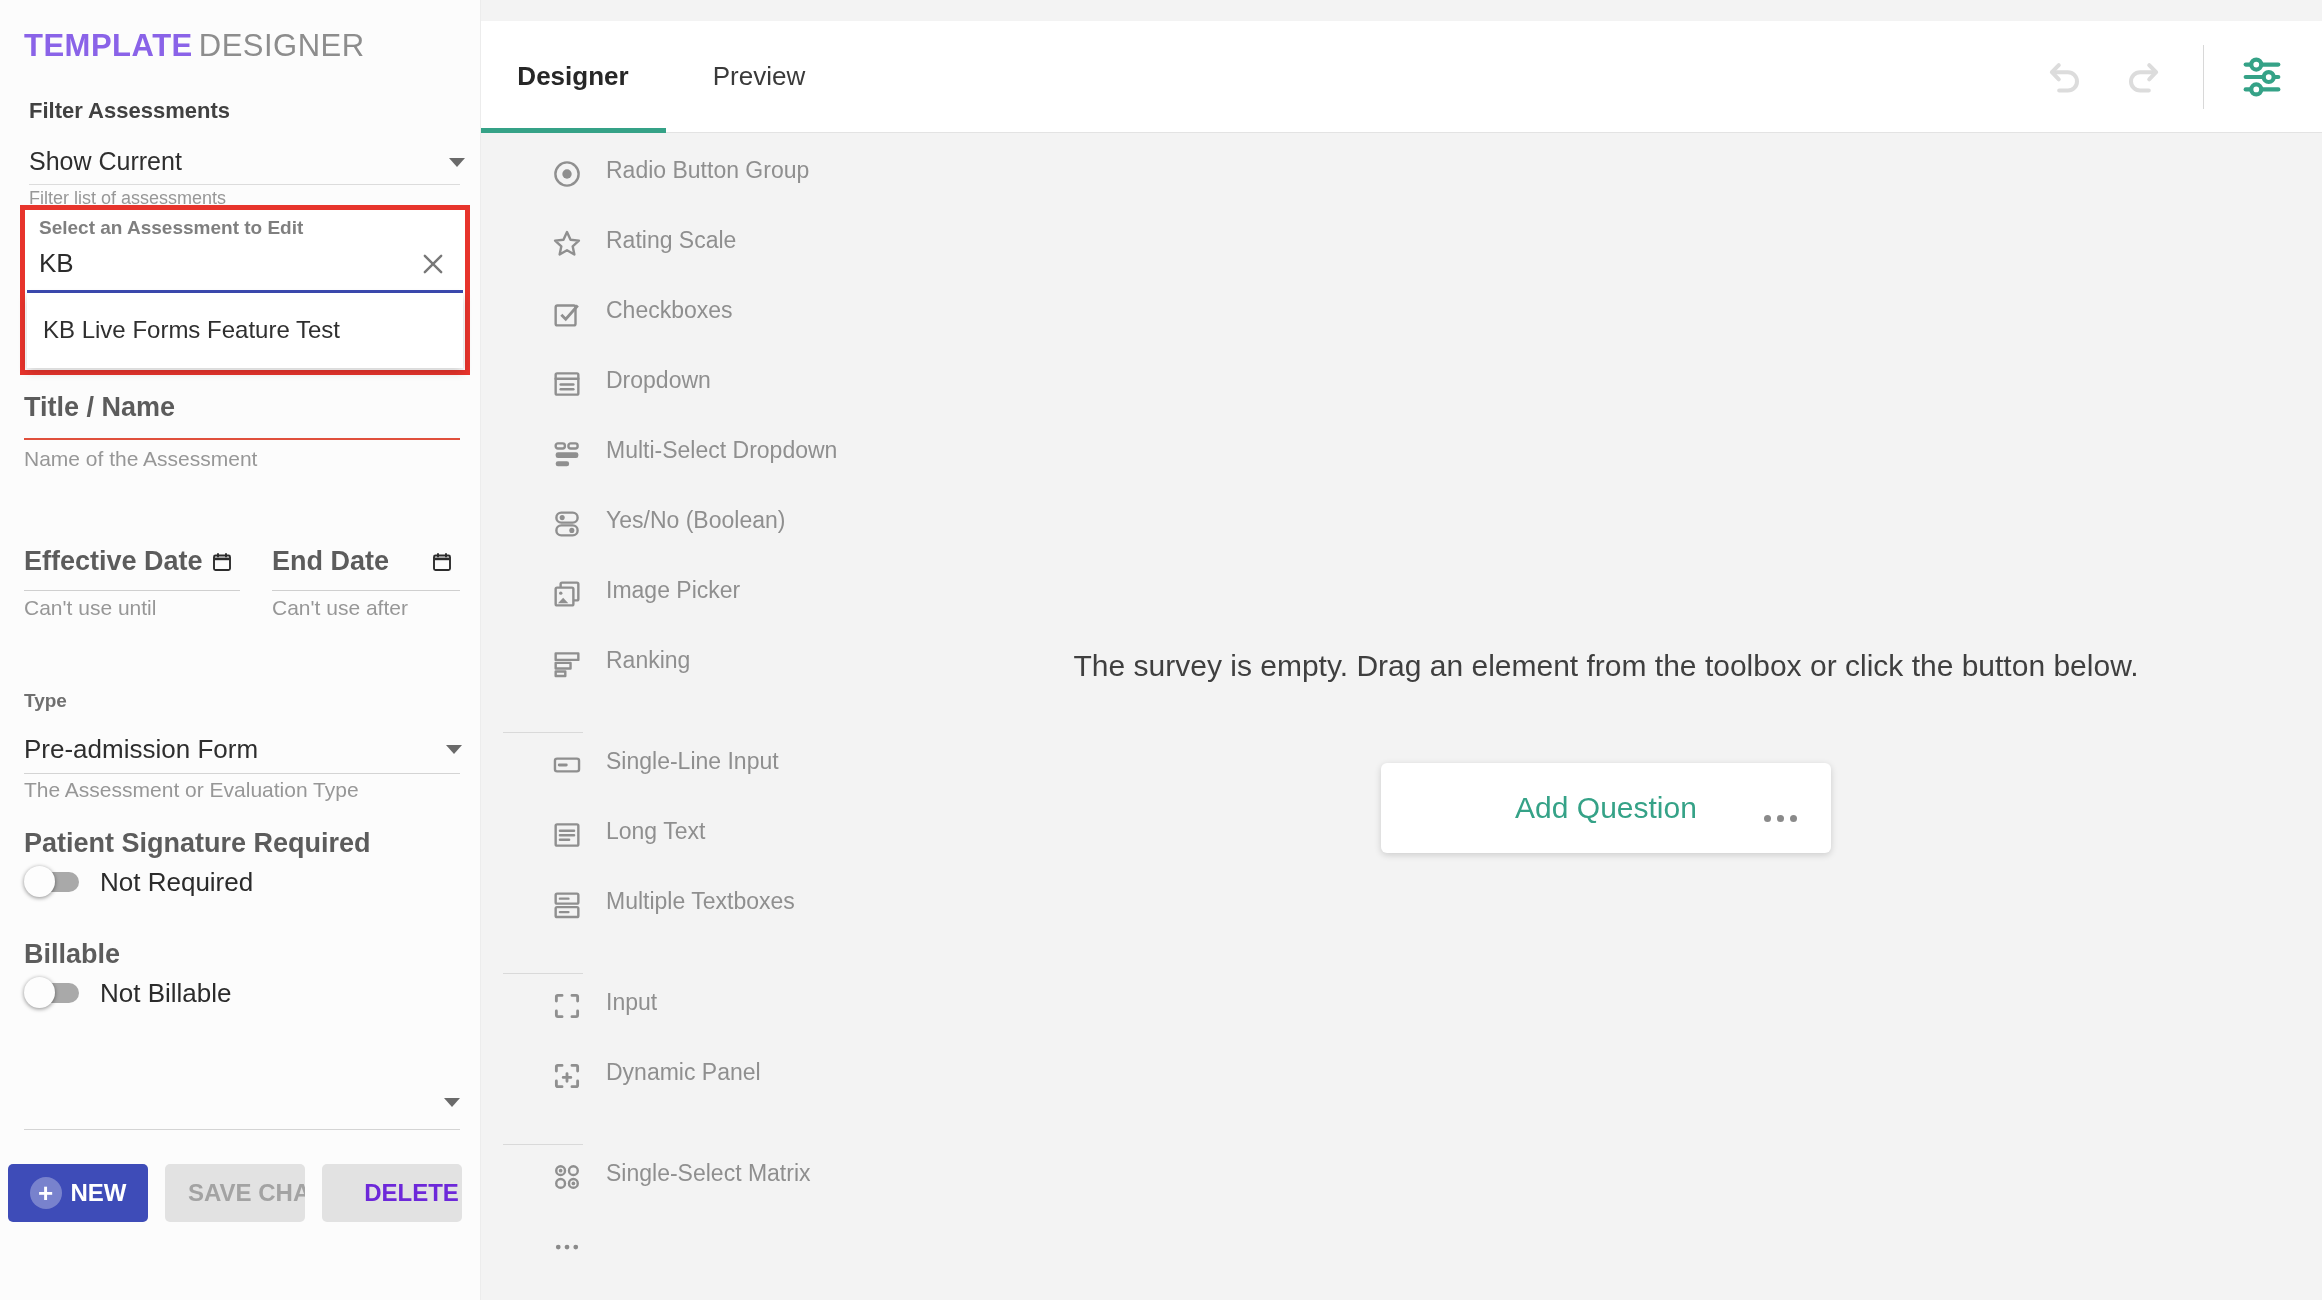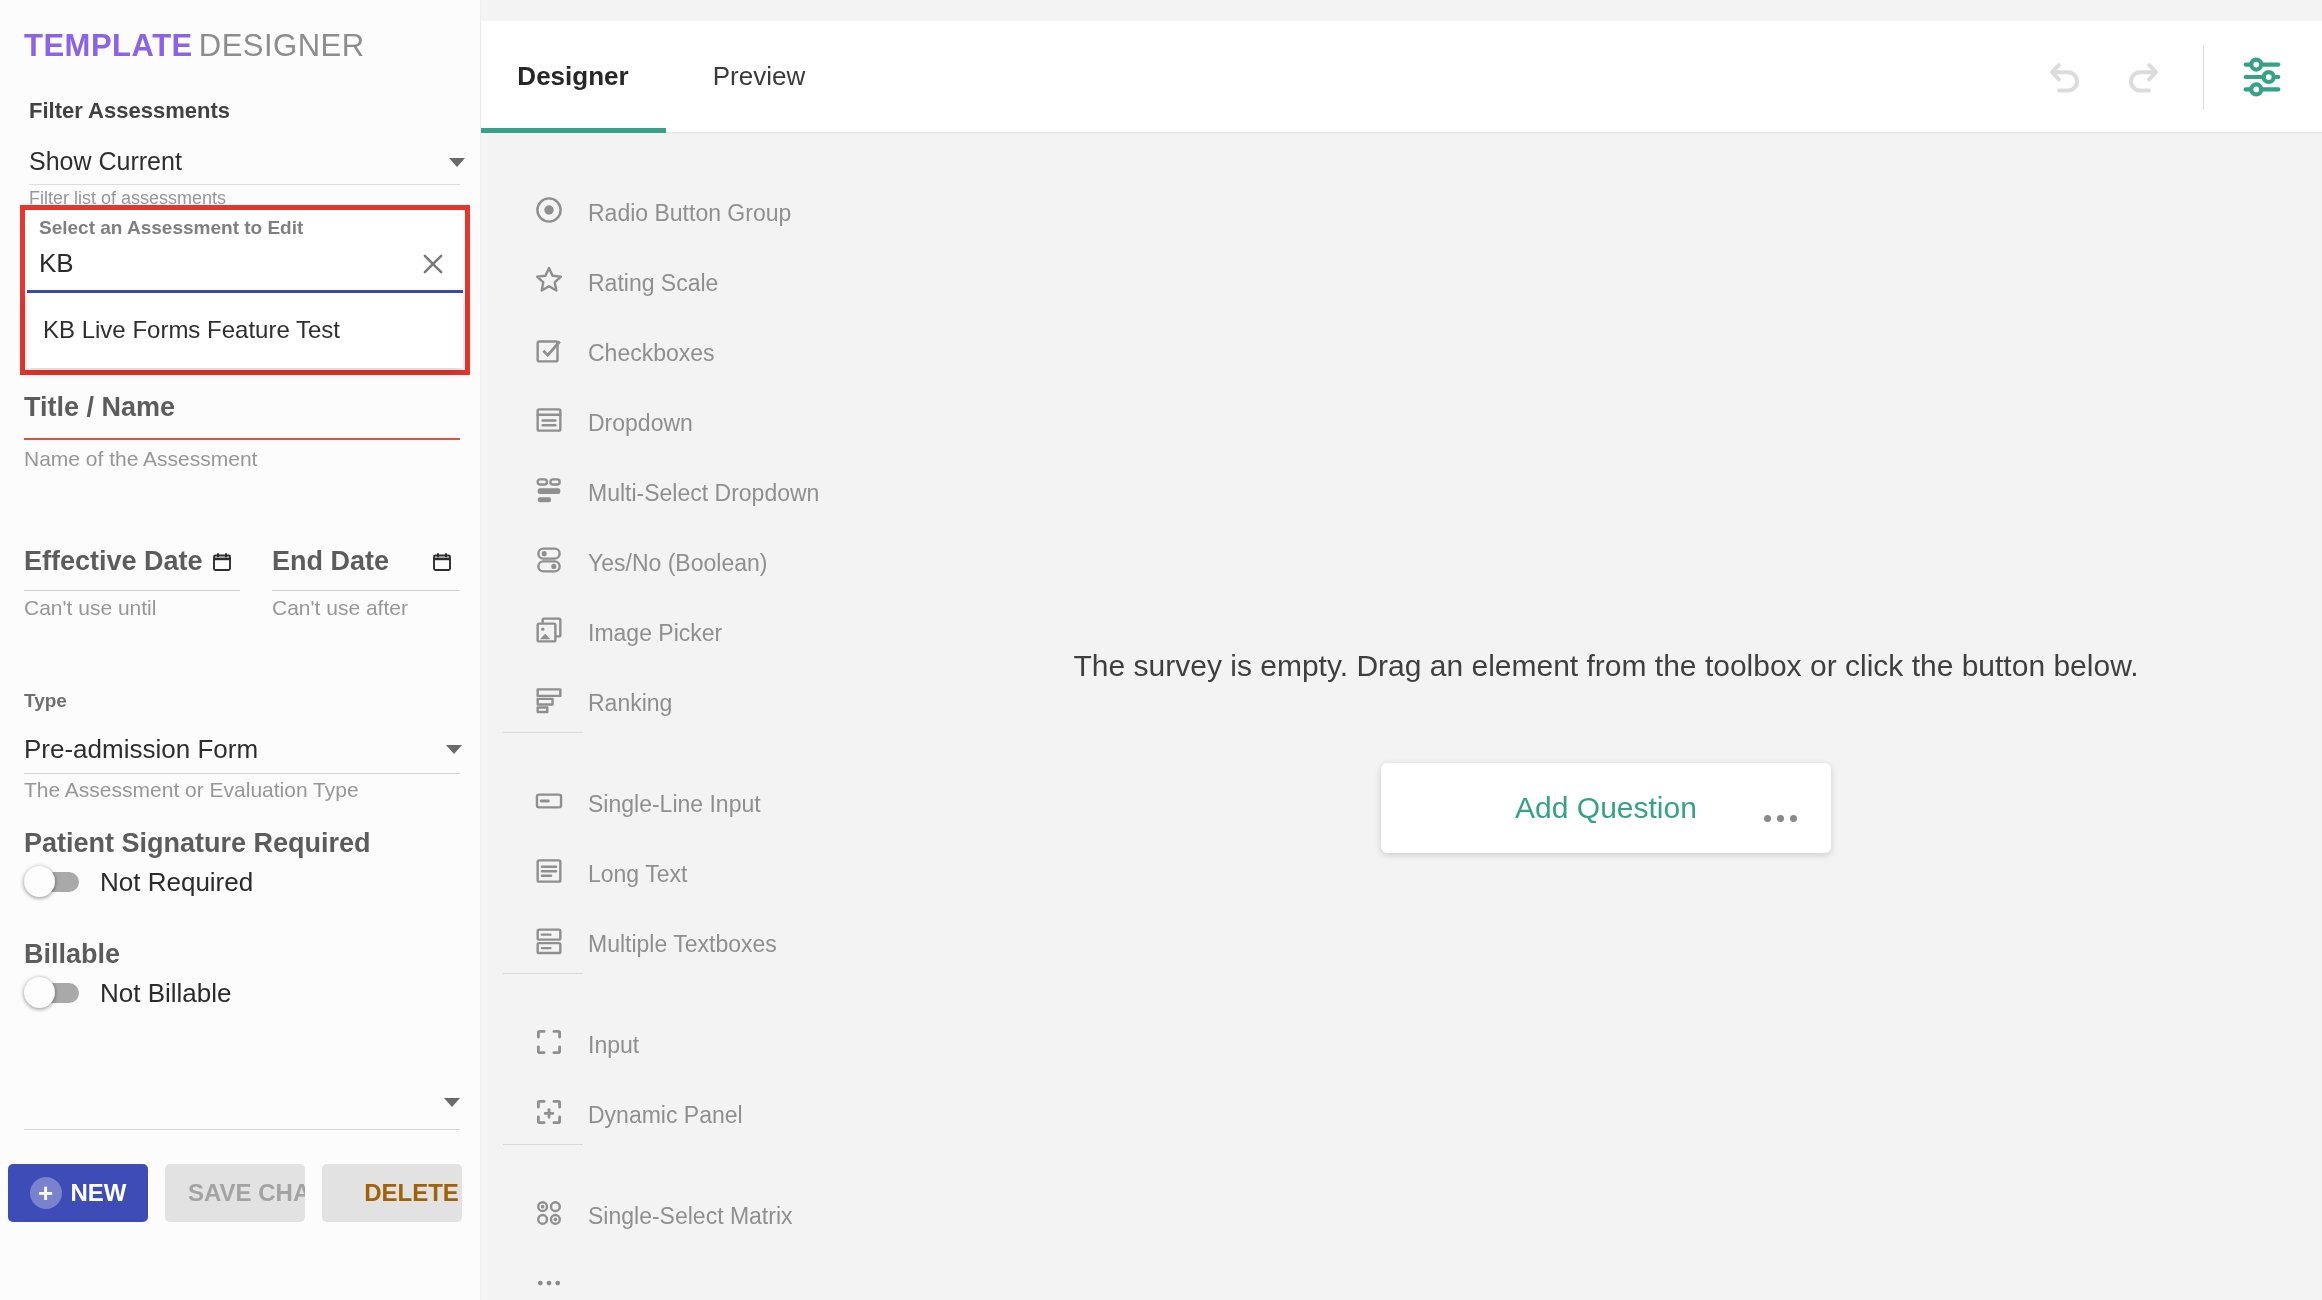--- a/index.html
+++ b/index.html
@@ -46,33 +46,33 @@
   .toggle .track{position:absolute;left:7px;top:6px;width:48px;height:20px;border-radius:10px;background:#a9a9a9;}
   .toggle .knob{position:absolute;left:0;top:0;width:31px;height:31px;border-radius:50%;background:#fdfdfd;box-shadow:0 1px 4px rgba(0,0,0,.45);}
   .toggle-row{position:absolute;left:24px;display:flex;align-items:center;gap:18px;}
   .toggle-state{font-size:26px;color:#2b2b2b;}
   
   .btn-row{position:absolute;left:8px;top:1164px;display:flex;gap:17px;}
   .btn{width:140px;height:58px;border:none;border-radius:5px;display:flex;align-items:center;justify-content:center;gap:9px;font-size:24px;font-weight:bold;font-family:"Liberation Sans",sans-serif;cursor:pointer;}
   .btn-new{background:var(--indigo,#3e4cb8);color:#fff;}
   .plus-circle{width:32px;height:32px;border-radius:50%;background:rgba(255,255,255,.30);color:#fff;font-size:26px;font-weight:bold;line-height:32px;text-align:center;flex:0 0 auto;}
   .btn-save{background:#e2e2e2;color:#a3a3a3;justify-content:flex-start;padding-left:14px;overflow:hidden;white-space:nowrap;}
-  .btn-delete{background:#e2e2e2;color:#a16207;gap:39px;}
+  .btn-delete{background:#e2e2e2;color:#6d28d9;gap:39px;}
   
   #main{position:absolute;left:480px;top:0;right:0;bottom:0;background:#f3f3f3;}
   .tabbar{position:absolute;left:0;right:0;top:21px;height:111px;background:#ffffff;border-bottom:1px solid #e3e3e3;display:flex;align-items:stretch;}
   .tab{width:186px;display:flex;align-items:center;justify-content:center;font-size:26px;color:#3a3a3a;position:relative;cursor:pointer;}
   .tab.active{font-weight:bold;color:#272727;}
   .tab.active::after{content:"";position:absolute;left:0;right:0;bottom:-1px;height:5px;background:var(--accent,#35a287);}
   .tab-controls{margin-left:auto;display:flex;align-items:center;padding-right:36px;gap:34px;}
   .vdivider{width:1px;height:64px;background:#d8d8d8;}
   .icon-btn{width:48px;height:48px;display:flex;align-items:center;justify-content:center;cursor:pointer;}
   
   .toolbox{position:absolute;left:0;top:133px;width:330px;bottom:0;padding-top:24px;box-sizing:border-box;}
-  .tb-item{height:70px;display:flex;align-items:flex-end;gap:22px;padding-left:52px;cursor:grab;}
+  .tb-item{height:70px;display:flex;align-items:flex-start;gap:22px;padding-left:70px;cursor:grab;}
   .tb-icon{width:34px;height:34px;flex:0 0 auto;display:flex;align-items:center;justify-content:center;}
   .tb-label{font-size:23px;color:#8f8f8f;white-space:nowrap;}
   .tb-divider{height:1px;width:80px;background:#d9d9d9;margin:15px 0 15px 23px;}
   
   .canvas{position:absolute;left:330px;top:133px;right:0;bottom:0;text-align:center;padding-left:80px;}
   .empty-msg{margin-top:515px;font-size:30px;line-height:36px;color:#3f3f3f;}
   .aq-card{position:relative;display:inline-block;margin-top:79px;width:450px;height:90px;background:#fff;border-radius:6px;box-shadow:0 2px 7px rgba(0,0,0,.16);}
   .aq-label{font-size:30px;line-height:90px;color:var(--accent,#35a287);cursor:pointer;}
   .aq-dots{position:absolute;right:34px;top:52px;display:flex;gap:6px;cursor:pointer;}
   .aq-dots i{width:7px;height:7px;border-radius:50%;background:#8a8a8a;display:block;}

